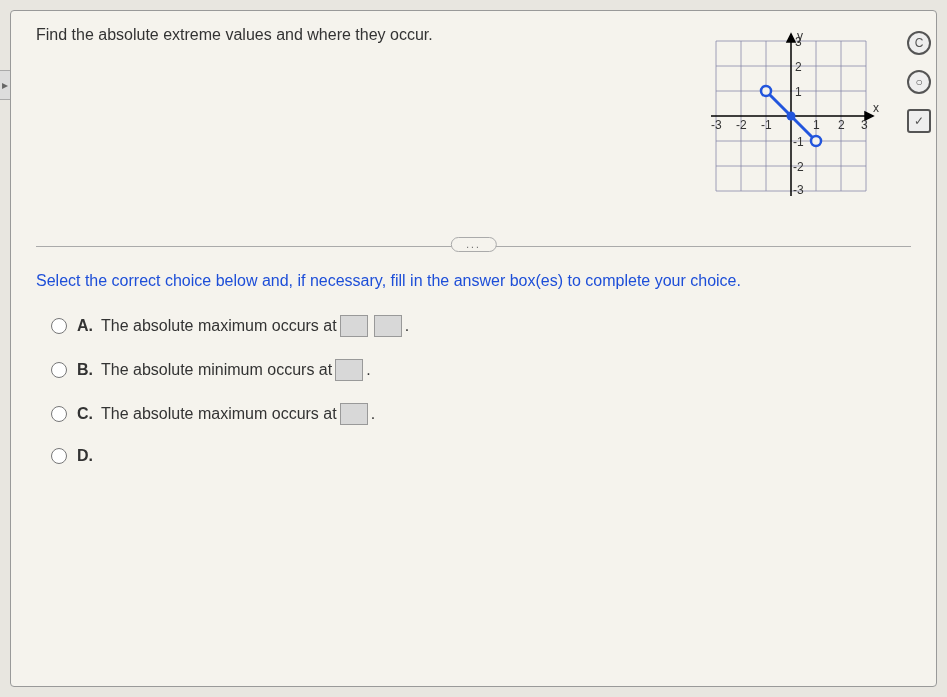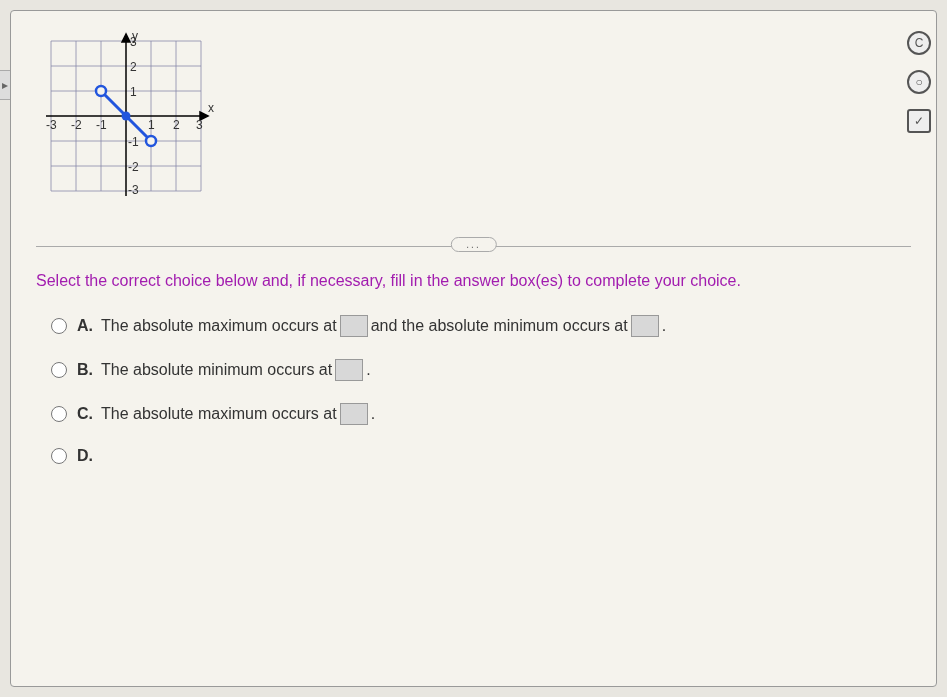--- a/index.html
+++ b/index.html
@@ -77,21 +77,21 @@
       border: 1px solid #aaa;
       border-radius: 12px;
       padding: 1px 15px;
       font-size: 10px;
       color: #666;
       cursor: pointer;
       letter-spacing: 2px;
     }
     .instruction {
       font-size: 16px;
-      color: #a21caf;
+      color: #1d4ed8;
       margin-bottom: 25px;
     }
     .choices {
       padding-left: 15px;
     }
     .choice {
       display: flex;
       align-items: center;
       margin-bottom: 22px;
       font-size: 16px;
@@ -144,20 +144,21 @@
 
 <div class="container">
 
   <div class="side-icons">
     <div class="side-icon">C</div>
     <div class="side-icon">○</div>
     <div class="side-icon square">✓</div>
   </div>
 
   <div class="question-area">
+    <div class="question-text">Find the absolute extreme values and where they occur.</div>
 
     <div class="graph-container">
       <svg width="180" height="180" viewBox="0 0 180 180">
 
         <g stroke="#88a" stroke-width="0.8">
           <line x1="15" y1="15" x2="15" y2="165"></line>
           <line x1="40" y1="15" x2="40" y2="165"></line>
           <line x1="65" y1="15" x2="65" y2="165"></line>
           <line x1="115" y1="15" x2="115" y2="165"></line>
           <line x1="140" y1="15" x2="140" y2="165"></line>
@@ -210,21 +211,20 @@
 
   <div class="instruction">Select the correct choice below and, if necessary, fill in the answer box(es) to complete your choice.</div>
 
   <div class="choices">
 
     <div class="choice">
       <input type="radio" name="answer" style="">
       <span class="choice-label">A.</span>
       <span>The absolute maximum occurs at</span>
       <span class="answer-box"></span>
-      <span>and the absolute minimum occurs at</span>
       <span class="answer-box"></span>
       <span>.</span>
     </div>
 
     <div class="choice">
       <input type="radio" name="answer" style="">
       <span class="choice-label">B.</span>
       <span>The absolute minimum occurs at</span>
       <span class="answer-box"></span>
       <span>.</span>

